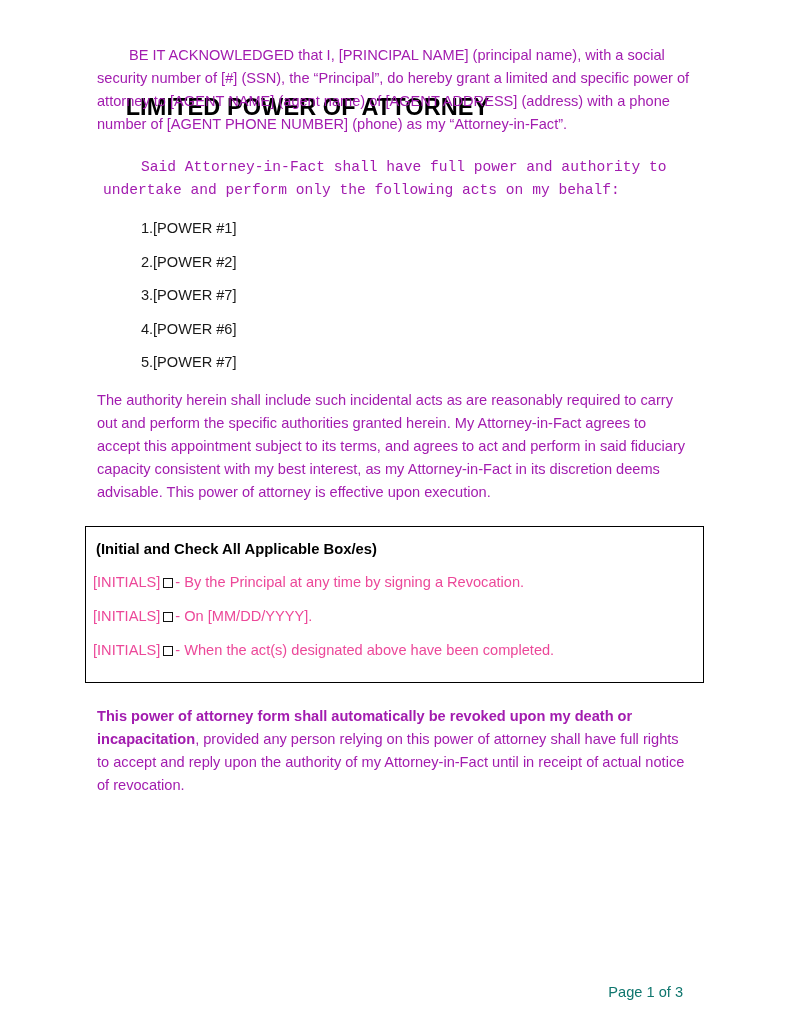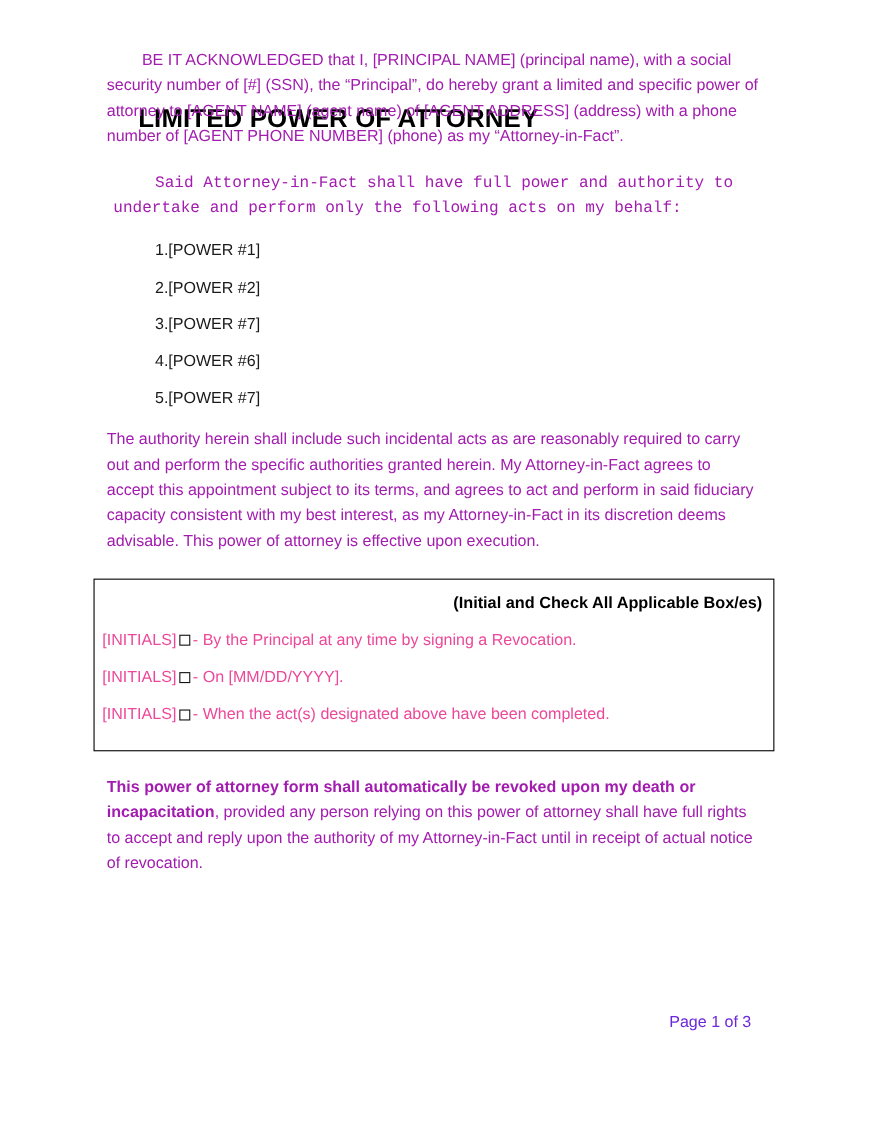--- a/index.html
+++ b/index.html
@@ -101,21 +101,21 @@
   .initial-box {
     margin-top: 22px;
     border: 1.6px solid #000000;
     width: 619px;
     box-sizing: border-box;
     padding: 11px 0 20px 0;
   }
   .box-heading {
     font-size: 14.8px;
     font-weight: bold;
-    text-align: right;
+    text-align: left;
     line-height: 22px;
     margin: 0 0 11px 0;
     padding: 0 10px;
   }
   .box-row {
     font-size: 14.6px;
     line-height: 22.9px;
     color: #ec4899;
     padding: 0 0 0 7px;
     margin-bottom: 11.5px;
@@ -137,26 +137,26 @@
   .para-final {
     margin-top: 22px;
   }
   .para-final b {
     font-weight: bold;
   }
 
   .footer {
     position: absolute;
     left: 85px;
-    top: 920px;
+    top: 982px;
     width: 598px;
     text-align: right;
     font-size: 14.6px;
     line-height: 20px;
-    color: #6d28d9;
+    color: #0f766e;
   }
 </style>
 </head>
 <body>
 
 <div class="page">
 
   <h1 class="doc-title">LIMITED POWER OF ATTORNEY</h1>
 
   <div class="content">

